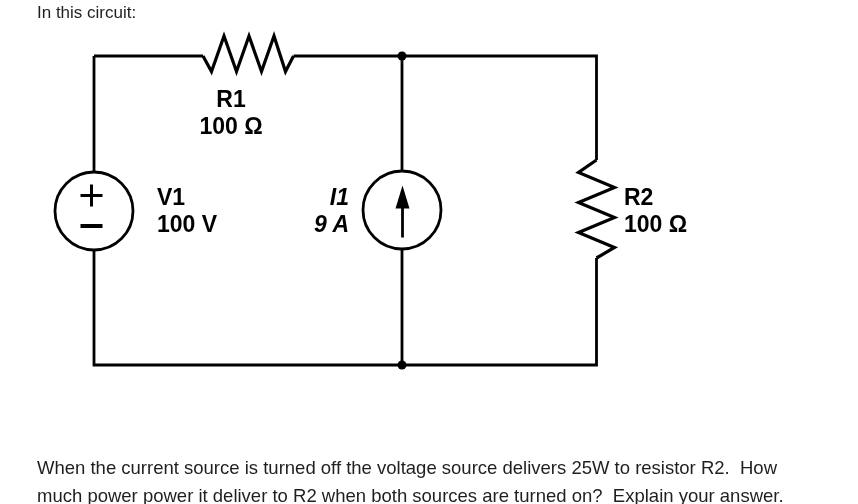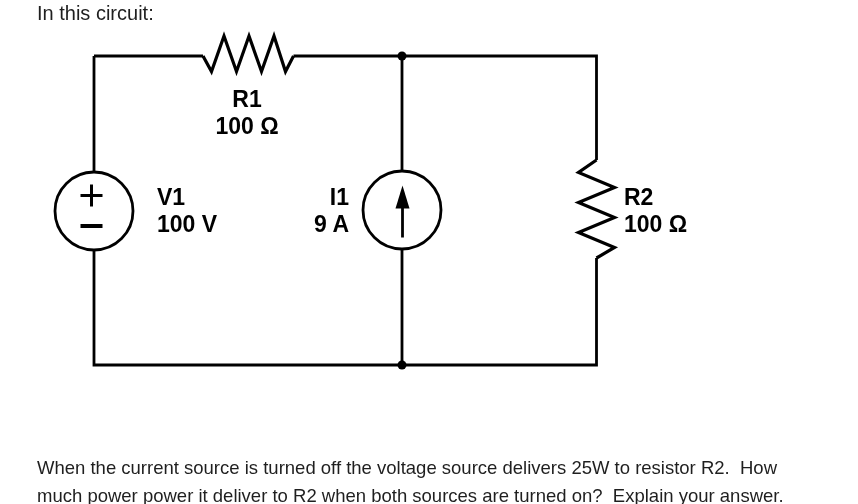--- a/index.html
+++ b/index.html
@@ -7,38 +7,38 @@
     position: relative;
     width: 858px;
     height: 504px;
     background: #ffffff;
     font-family: "Liberation Sans", sans-serif;
     overflow: hidden;
   }
   .heading {
     position: absolute;
     left: 37px; top: 2px;
-    font-size: 20px;
+    font-size: 17px;
     line-height: 22px;
     color: #1f1f1f;
   }
   svg.circuit {
     position: absolute;
     left: 0; top: 0;
   }
   .comp-label {
     position: absolute;
     font-size: 23px;
     font-weight: bold;
     line-height: 27px;
     color: #000000;
     white-space: nowrap;
   }
   .comp-label.centered { text-align: center; }
-  .comp-label.right { text-align: right; }
+  .comp-label.right { text-align: right; font-style: italic; }
   .question {
     position: absolute;
     left: 37px; top: 414px;
     width: 800px;
     font-size: 18.5px;
     line-height: 28px;
     color: #1f1f1f;
     margin-top: 40px;
   }
   .question div { white-space: pre-wrap; }
@@ -74,21 +74,21 @@
       <g>
         <line x1="402.5" y1="237.5" x2="402.5" y2="204" stroke="#000000" stroke-width="2.8"></line>
         <polygon points="402.5,185.5 395.5,208.5 409.5,208.5" fill="#000000"></polygon>
       </g>
     </g>
 
     <circle cx="402" cy="56" r="4.5" fill="#000000"></circle>
     <circle cx="402" cy="365" r="4.5" fill="#000000"></circle>
   </svg>
 
-  <div class="comp-label centered" style="left:167px; top:86px; width:160px;">
+  <div class="comp-label centered" style="left:151px; top:86px; width:160px;">
     <div>R1</div>
     <div>100 Ω</div>
   </div>
 
   <div class="comp-label" style="left:141px; top:184px;margin-left:16px;">
     <div>V1</div>
     <div>100 V</div>
   </div>
 
   <div class="comp-label right" style="left:229px; top:184px; width:120px;">

